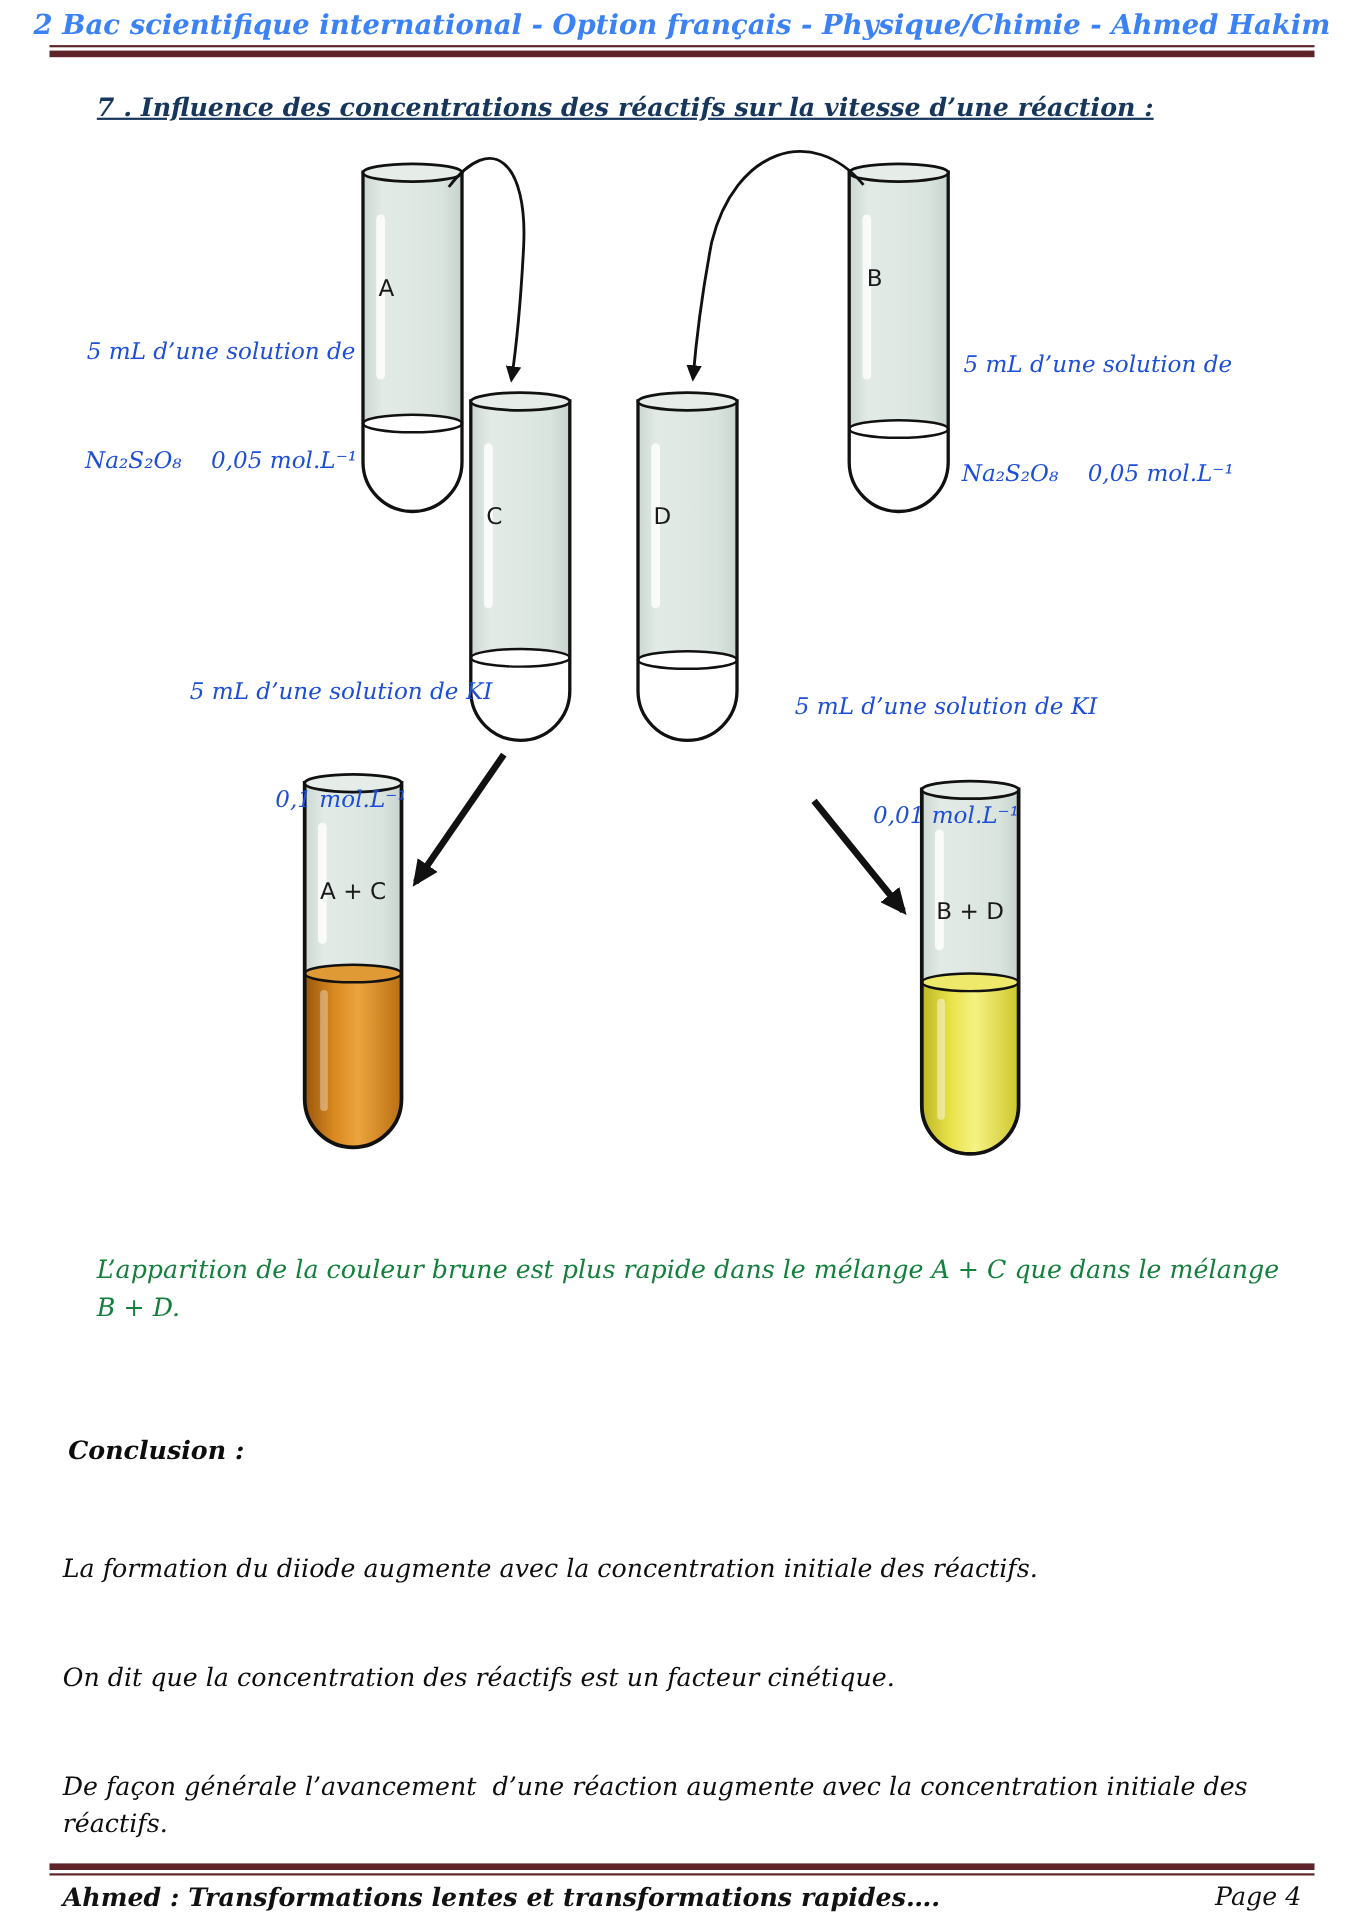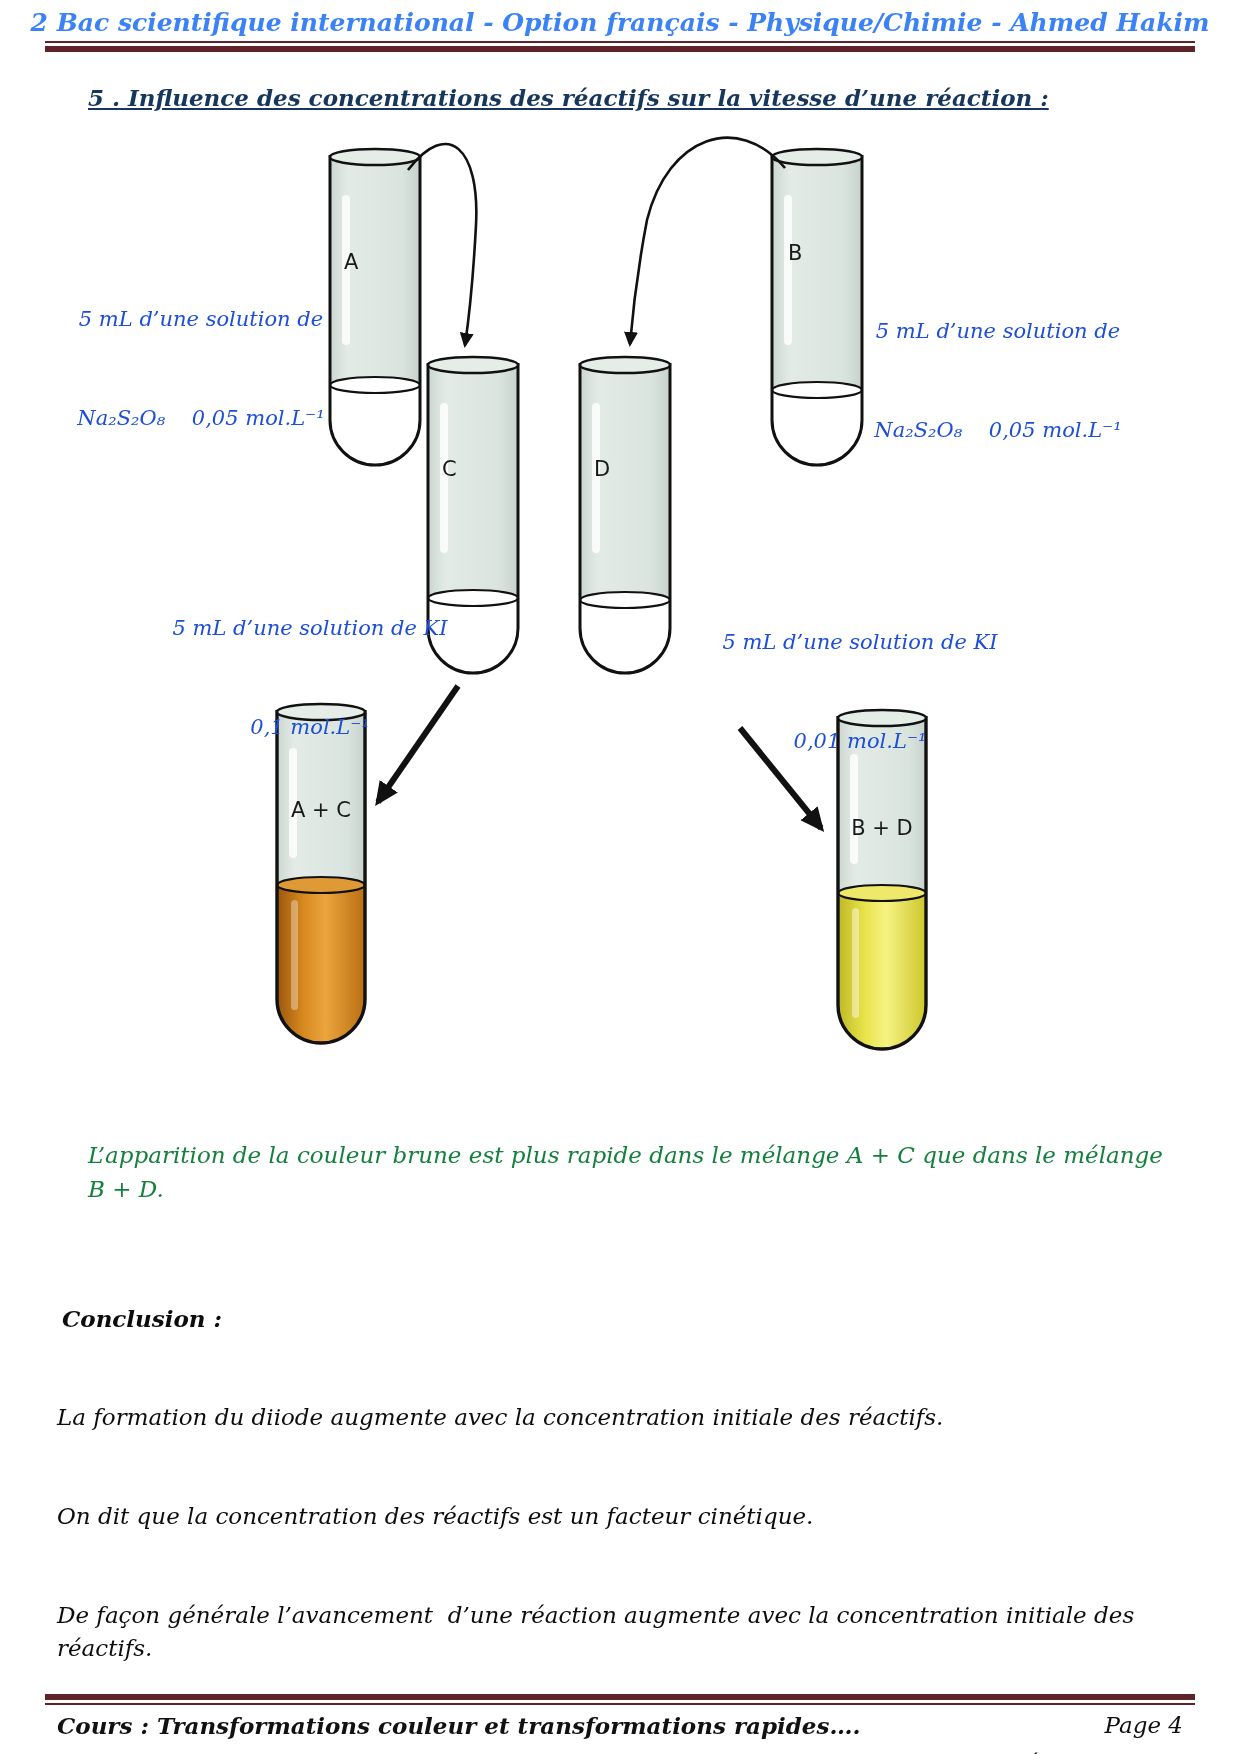--- a/index.html
+++ b/index.html
@@ -51,21 +51,21 @@
     font-style:italic; font-size:23px; line-height:34px; color:#0d0d0d;
     white-space:pre-wrap;
   }
   .obs-red { color:#15803d; }
 
   .conclusion-block {
     top:1236px; left:57px; width:1122px;
     font-style:italic; font-size:23px; line-height:33px; color:#0d0d0d;
     white-space:pre-wrap;
   }
-  .conclusion-heading { font-weight:bold; padding-left:5px; margin-bottom:0; }
+  .conclusion-heading { font-weight:bold; padding-left:5px; margin-bottom:10px; }
   .applications { margin-top:16px; }
 
   
   .ftr-thick { top:1694px; height:6px; }
   .ftr-thin  { top:1703px; height:2px; }
   .footer-left {
     top:1712px; left:57px; font-style:italic; font-weight:bold; font-size:23px;
   }
   .footer-right {
     top:1712px; right:57px; font-style:italic; font-weight:normal; font-size:23px;
@@ -73,21 +73,21 @@
 </style>
 </head>
 <body>
 
 <div class="page">
 
   <div class="abs header-title">2 Bac scientifique international - Option français - Physique/Chimie - Ahmed Hakim</div>
   <div class="abs rule hdr-thin"></div>
   <div class="abs rule hdr-thick"></div>
 
-  <div class="abs section-title">5 . Influence des concentrations des réactifs sur la vitesse d’une réaction :</div>
+  <div class="abs section-title">7 . Influence des concentrations des réactifs sur la vitesse d’une réaction :</div>
 
   <svg class="abs diagram" width="1240" height="1754" viewBox="0 0 1240 1754">
     <defs>
       <linearGradient id="gradG" x1="0" y1="0" x2="1" y2="0">
         <stop offset="0" stop-color="#ccd7d1"></stop>
         <stop offset="0.2" stop-color="#e3ebe6"></stop>
         <stop offset="0.8" stop-color="#dae4de"></stop>
         <stop offset="1" stop-color="#c7d2cc"></stop>
       </linearGradient>
       <linearGradient id="gradO" x1="0" y1="0" x2="1" y2="0">
@@ -204,16 +204,16 @@
   <div class="abs conclusion-block">
     <div class="conclusion-heading">Conclusion :</div>
     <div>La formation du diiode augmente avec la concentration initiale des réactifs.</div>
     <div>On dit que la concentration des réactifs est un facteur cinétique.</div>
     <div>De façon générale l’avancement  d’une réaction augmente avec la concentration initiale des réactifs.</div>
     <div class="applications">Comme applications au laboratoire la dilution, en diminuant la concentration des réactifs  on peut ralentir ou stopper une réaction.</div>
   </div>
 
   <div class="abs rule ftr-thick"></div>
   <div class="abs rule ftr-thin"></div>
-  <div class="abs footer-left">Cours : Transformations couleur et transformations rapides….</div>
+  <div class="abs footer-left">Ahmed : Transformations lentes et transformations rapides….</div>
   <div class="abs footer-right">Page 4</div>
 
 </div>
 
 </body></html>

